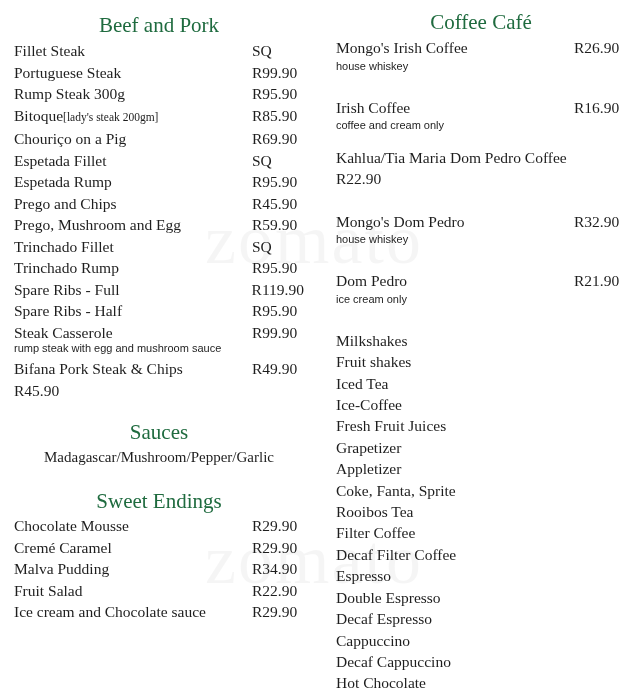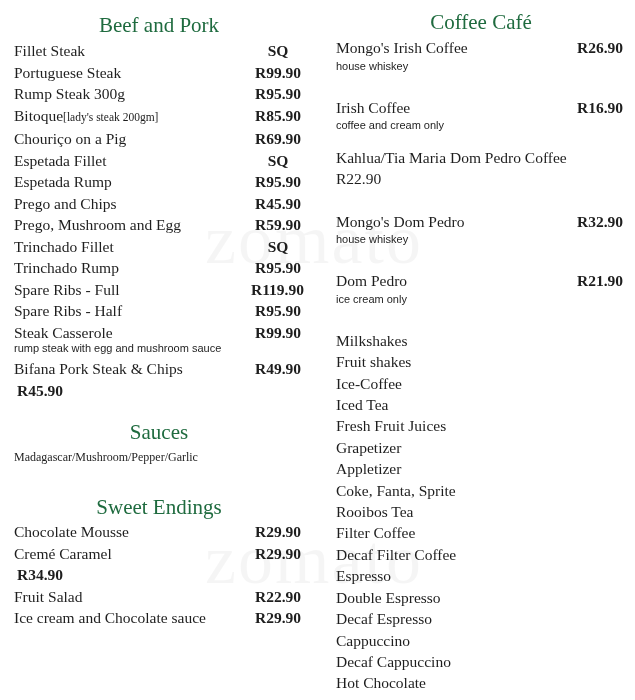--- a/index.html
+++ b/index.html
@@ -3,24 +3,24 @@
   <meta charset="utf-8">
   <style>
     * { margin: 0; padding: 0; box-sizing: border-box; }
     html, body { width: 635px; height: 700px; background: #ffffff; overflow: hidden; }
     body { position: relative; font-family: "Liberation Serif", "DejaVu Serif", serif; color: #1e1e1e; }
     .col { position: absolute; top: 0; }
     .left { left: 14px; width: 290px; }
     .right { left: 336px; width: 290px; }
     .heading { color: #1f6b3f; font-size: 21px; text-align: center; line-height: 26px; }
     .row { display: flex; justify-content: space-between; font-size: 15.5px; line-height: 21.5px; white-space: nowrap; }
-    .row .price { text-align: center; min-width: 52px; font-weight: bold; }
+    .row .price { text-align: left; min-width: 52px; }
     .small { font-size: 11.5px; }
     .note { font-family: "Liberation Sans", "DejaVu Sans", sans-serif; font-size: 11px; line-height: 15px; color: #1e1e1e; }
-    .sauces-line { font-size: 12px; text-align: left; line-height: 21px; }
+    .sauces-line { font-size: 15px; text-align: center; line-height: 21px; }
     .plain { font-size: 15.5px; line-height: 21.4px; }
     .watermark { position: absolute; font-family: Liberation Serif, serif; font-size: 70px; color: rgba(0,0,0,0.04); letter-spacing: 2px; pointer-events: none; }
   </style>
 </head>
 <body>
 
 <div class="watermark" style="left:205px; top:200px;">zomato</div>
 <div class="watermark" style="left:205px; top:520px;">zomato</div>
 
 <div class="col left">
@@ -89,31 +89,32 @@
         <span class="price">R49.90</span>
       </div>
     <div class="row">
         <span class="price">R45.90</span>
       </div>
   </div>
 
   <div class="heading" style="margin-top:18px; margin-bottom:2px;">Sauces</div>
   <div class="sauces-line">Madagascar/Mushroom/Pepper/Garlic</div>
 
-  <div class="heading" style="margin-top:26px; margin-bottom:1px;">Sweet Endings</div>
+  <div class="heading" style="margin-top:20px; margin-bottom:1px;">Sweet Endings</div>
   <div>
     <div class="row">
         <span>Chocolate Mousse</span>
         <span class="price">R29.90</span>
       </div>
     <div class="row">
         <span>Cremé Caramel</span>
         <span class="price">R29.90</span>
       </div>
     <div class="row">
+        <span>Malva Pudding</span>
         <span class="price">R34.90</span>
       </div>
     <div class="row">
         <span>Fruit Salad</span>
         <span class="price">R22.90</span>
       </div>
     <div class="row">
         <span>Ice cream and Chocolate sauce</span>
         <span class="price">R29.90</span>
       </div>
@@ -148,22 +149,22 @@
     <div class="row">
         <span>Dom Pedro</span>
         <span class="price">R21.90</span>
       </div>
     <div class="note" style="margin-bottom:23px;">ice cream only</div>
   </div>
 
   <div>
     <div class="plain">Milkshakes</div>
     <div class="plain">Fruit shakes</div>
+    <div class="plain">Iced Tea</div>
     <div class="plain">Ice-Coffee</div>
-    <div class="plain">Iced Tea</div>
     <div class="plain">Fresh Fruit Juices</div>
     <div class="plain">Grapetizer</div>
     <div class="plain">Appletizer</div>
     <div class="plain">Coke, Fanta, Sprite</div>
     <div class="plain">Rooibos Tea</div>
     <div class="plain">Filter Coffee</div>
     <div class="plain">Decaf Filter Coffee</div>
     <div class="plain">Espresso</div>
     <div class="plain">Double Espresso</div>
     <div class="plain">Decaf Espresso</div>

